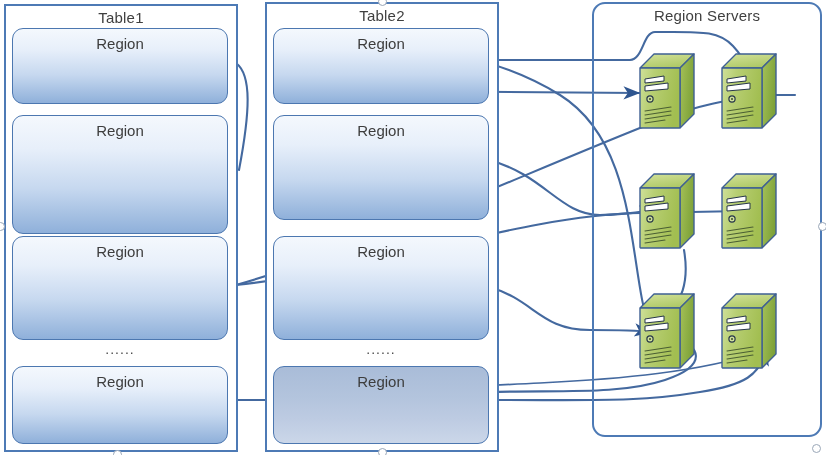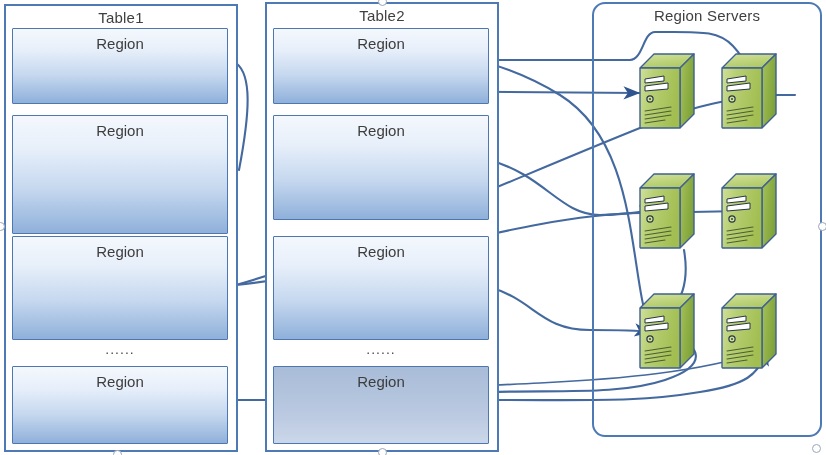--- a/index.html
+++ b/index.html
@@ -24,21 +24,21 @@
     letter-spacing:.2px;
     white-space:nowrap;
   }
 
   
   .region{
     position:absolute;
     box-sizing:border-box;
     border:1.5px solid #4c77b0;
     background:linear-gradient(to bottom,#f4f8fd 0%,#e7effa 28%,#c6d8ef 62%,#8fb0da 100%);
-    border-radius:1px;
+    border-radius:11px;
   }
   .region.sel{
     background:linear-gradient(to bottom,#a9bcd8 0%,#b3c4dd 40%,#bdcbe2 68%,#cbd7e9 100%);
     border-color:#4c77b0;
   }
   .region-label{
     position:absolute;left:0;right:0;top:6px;
     text-align:center;
     font-size:15px;color:#3d3d3d;
     white-space:nowrap;

